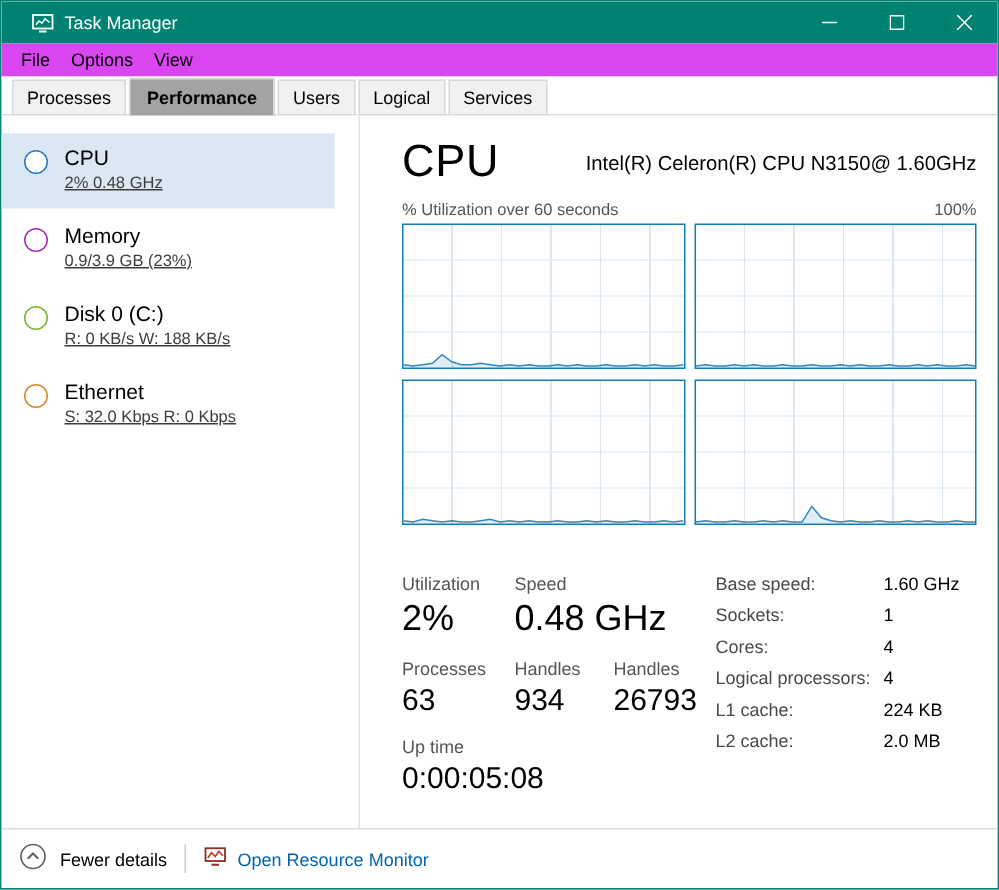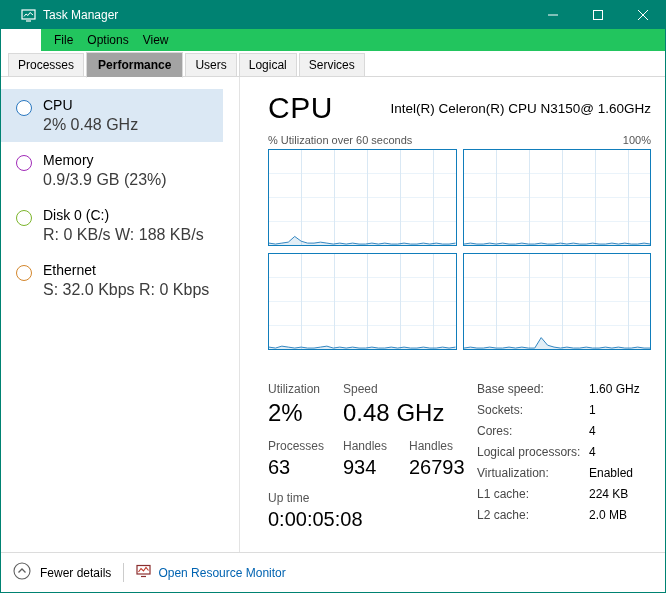--- a/index.html
+++ b/index.html
@@ -15,22 +15,22 @@
   }
   .titlebar .app-icon { display: flex; margin-right: 7px; }
   .titlebar .title { font-size: 12px; flex: 1; }
   .win-controls { display: flex; height: 100%; }
   .win-btn {
     width: 45px; height: 100%; background: transparent; border: none;
     display: flex; align-items: center; justify-content: center; cursor: pointer;
   }
   
   .menubar {
-    height: 22px; background: #22c55e; display: flex; align-items: center;
-    padding-left: 6px; font-size: 12px; color: #000; margin-left: 40px;
+    height: 22px; background: #d946ef; display: flex; align-items: center;
+    padding-left: 6px; font-size: 12px; color: #000;
   }
   .menu-item { padding: 2px 7px; cursor: default; }
   
   .tabstrip {
     height: 26px; background: #fff; display: flex; align-items: flex-end;
     padding-left: 7px; position: relative;
   }
   .tabstrip::after {
     content: ""; position: absolute; left: 0; right: 0; bottom: 0;
     height: 1px; background: #d9d9d9;
@@ -54,21 +54,21 @@
     display: flex; align-items: flex-start; padding: 8px 6px 8px 15px;
     margin-bottom: 2px; cursor: default; min-height: 50px;
   }
   .side-item.selected { background: #dbe8f4; }
   .mini-icon {
     width: 16px; height: 16px; border-radius: 50%;
     border: 1.6px solid #888; background: #fff; flex: none;
     margin: 3px 11px 0 0;
   }
   .side-name { font-size: 14px; color: #000; }
-  .side-detail { font-size: 16px; color: #3c3c3c; margin-top: 3px; }
+  .side-detail { font-size: 11px; color: #3c3c3c; margin-top: 3px; text-decoration: underline; }
   .divider-v { width: 1px; background: #e3e3e3; }
   .main { flex: 1; padding: 14px 14px 0 12px; display: flex; flex-direction: column; }
   .main-header { display: flex; justify-content: space-between; align-items: center; }
   .main-title { font-size: 30px; font-weight: 300; color: #000; letter-spacing: 0.5px; }
   .main-subtitle { font-size: 13.5px; color: #000; }
   .graph-caption-row {
     display: flex; justify-content: space-between;
     font-size: 11px; color: #555; margin-top: 9px; margin-bottom: 3px;
   }
   .graph-grid { display: grid; grid-template-columns: 1fr 1fr; gap: 7px 6px; }
@@ -257,24 +257,20 @@
           </div>
           <div class="spec-row">
             <span class="spec-label">Cores:</span>
             <span class="spec-value">4</span>
           </div>
           <div class="spec-row">
             <span class="spec-label">Logical processors:</span>
             <span class="spec-value">4</span>
           </div>
           <div class="spec-row">
-            <span class="spec-label">Virtualization:</span>
-            <span class="spec-value">Enabled</span>
-          </div>
-          <div class="spec-row">
             <span class="spec-label">L1 cache:</span>
             <span class="spec-value">224 KB</span>
           </div>
           <div class="spec-row">
             <span class="spec-label">L2 cache:</span>
             <span class="spec-value">2.0 MB</span>
           </div>
         </div>
       </div>
     </div>

